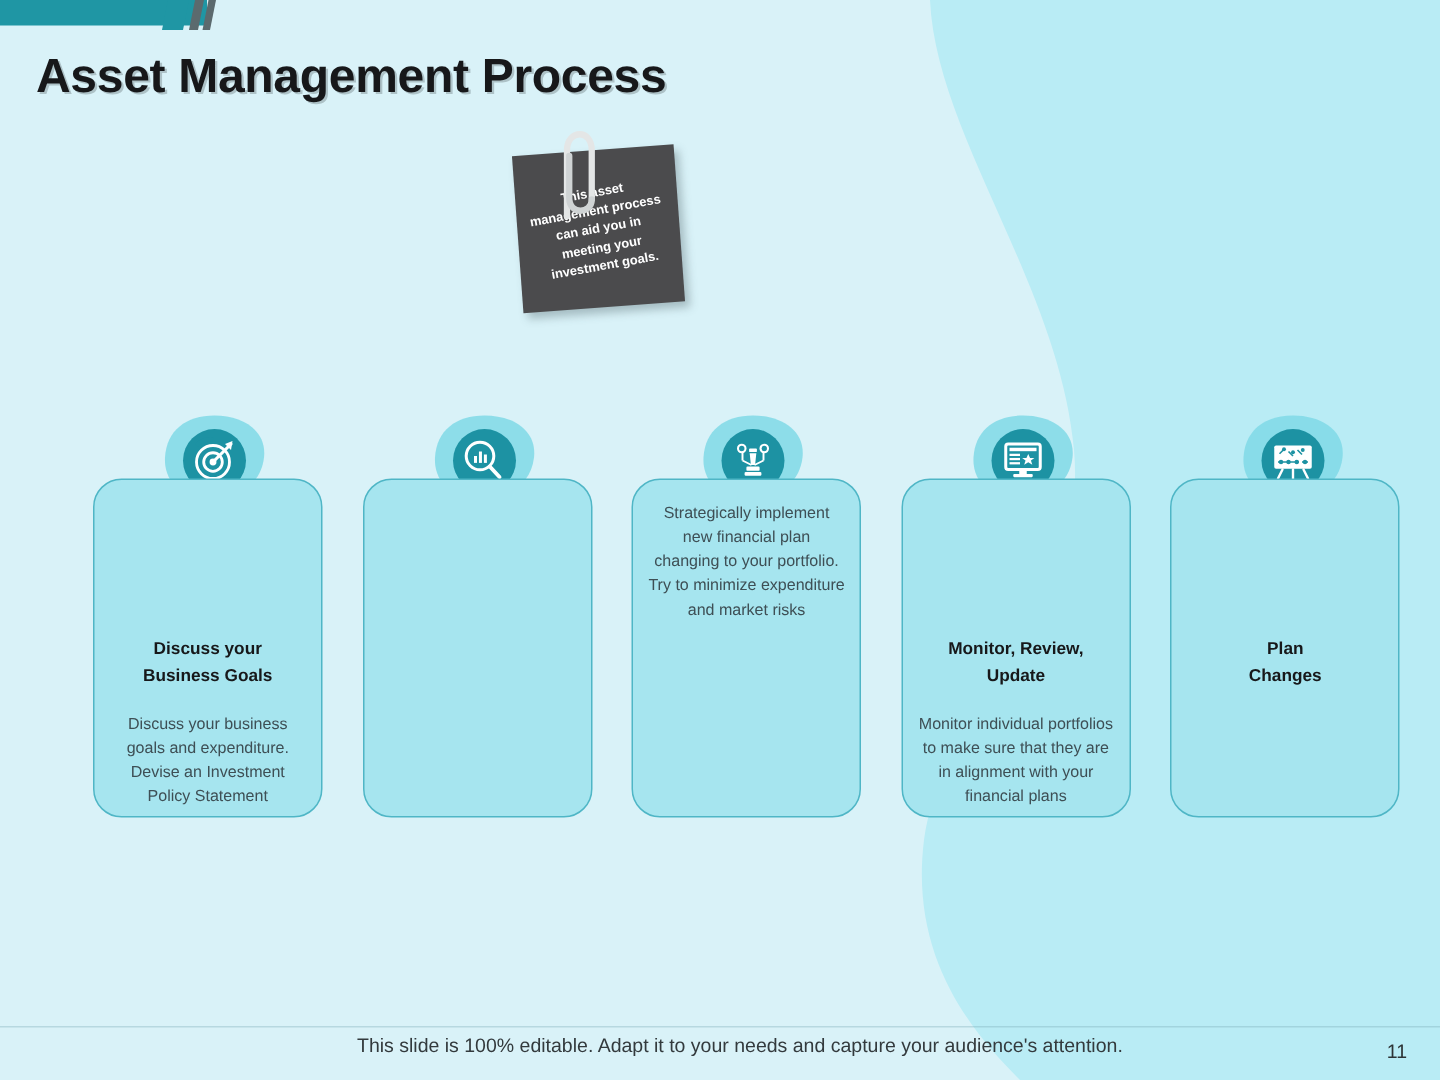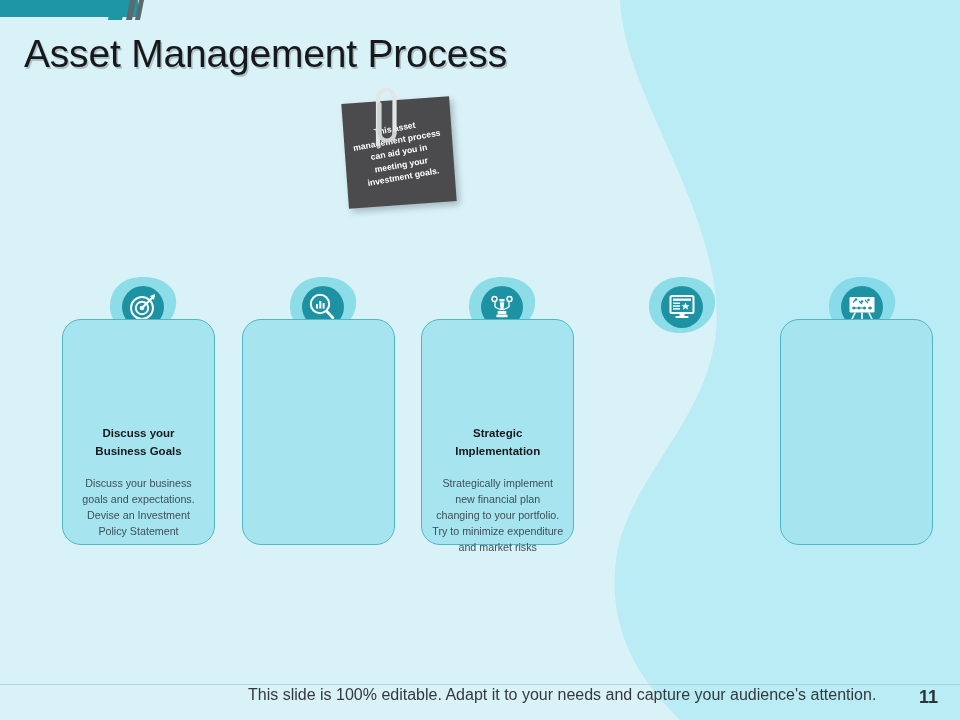--- a/index.html
+++ b/index.html
@@ -17,21 +17,21 @@
   
   #topbar {
     position:absolute; left:0; top:0; width:138px; height:17px;
     background:#1f96a4; z-index:3;
   }
   #topbar-slashes { position:absolute; left:108px; top:0; z-index:4; }
 
   
   #page-title {
     position:absolute; left:24px; top:32px; z-index:5;
-    font-size:39px; font-weight:normal; color:#17181a;
+    font-size:32px; font-weight:bold; color:#17181a;
     letter-spacing:-0.2px;
     text-shadow:1.5px 1.5px 0 rgba(120,135,140,.45);
   }
 
   
   #sticky-wrap {
     position:absolute; left:345px; top:100px; width:110px; height:110px; z-index:6;
   }
   #sticky-note {
     position:absolute; left:0; top:0; width:108px; height:105px;
@@ -67,26 +67,26 @@
     margin-top:14px; font-size:10.7px; color:#3e4f55; line-height:1.51;
     white-space:pre-line;
   }
 
   
   #footer-rule {
     position:absolute; left:0; bottom:35px; width:960px; height:1px;
     background:rgba(120,170,180,.35); z-index:5;
   }
   #footer-note {
-    position:absolute; left:248px; bottom:16px; z-index:6;
-    font-size:16px; color:#333a3d;
+    position:absolute; left:238px; bottom:16px; z-index:6;
+    font-size:13px; color:#333a3d;
   }
   #page-number {
     position:absolute; right:22px; bottom:12px; z-index:6;
-    font-size:18px; font-weight:bold; color:#2d3436;
+    font-size:13px; font-weight:normal; color:#2d3436;
   }
 </style>
 </head>
 <body>
 
 <svg id="bg-wave" viewBox="0 0 960 720" preserveAspectRatio="none">
   <rect x="0" y="0" width="960" height="720" fill="#d9f2f8"></rect>
   <path d="M960,0 L620,0 C624,90 706,190 716,300 C726,410 628,470 616,560 C606,640 650,690 680,720 L960,720 Z" fill="#b9ecf5"></path>
 </svg>
 
@@ -120,21 +120,21 @@
         <circle cx="36" cy="33" r="6.2"></circle>
       </g>
       <circle cx="36" cy="33" r="2.3" fill="#ffffff"></circle>
       <path d="M36,33 L48,21" stroke="#ffffff" stroke-width="2.1" fill="none" stroke-linecap="round"></path>
       <polygon points="49,19 44,21 48,25" fill="#ffffff"></polygon>
       <path d="M25,22 A13,13 0 0,1 36,18" stroke="#1d92a3" stroke-width="3" fill="none"></path>
     </svg>
     <div class="card">
       <div class="card-title">Discuss your
 Business Goals</div>
-      <div class="card-body">Discuss your business goals and expectations. Devise an Investment Policy Statement</div>
+      <div class="card-body">Discuss your business goals and expenditure. Devise an Investment Policy Statement</div>
     </div>
   </div>
 
   <div class="card-slot">
     <svg class="badge" viewBox="0 0 74 66">
       <path d="M37,2 C56,2 72,12 70,30 C68,48 52,58 35,58 C18,58 3,48 4,30 C5,12 18,2 37,2 Z" fill="#7fd9e6" opacity=".85"></path>
       <circle cx="37" cy="32" r="21" fill="#1d92a3"></circle>
       <circle cx="34" cy="29" r="9.2" fill="none" stroke="#ffffff" stroke-width="2"></circle>
       <path d="M40.5,36 L47,43" stroke="#ffffff" stroke-width="2.6" stroke-linecap="round"></path>
       <g fill="#ffffff">
@@ -158,41 +158,44 @@
       <circle cx="29.5" cy="24" r="2.5" fill="none" stroke="#ffffff" stroke-width="1.4"></circle>
       <circle cx="44.5" cy="24" r="2.5" fill="none" stroke="#ffffff" stroke-width="1.4"></circle>
       <g fill="#ffffff">
         <rect x="34.4" y="24" width="5.2" height="2.4" rx=".6"></rect>
         <path d="M34.8,27.2 L39.2,27.2 L38.4,35 L35.6,35 Z"></path>
         <rect x="32.6" y="36" width="8.8" height="2.9" rx=".8"></rect>
         <rect x="31.4" y="39.6" width="11.2" height="2.6" rx=".8"></rect>
       </g>
     </svg>
     <div class="card">
-      <div class="card-title">Strategic
-Implementation</div>
       <div class="card-body">Strategically implement new financial plan changing to your portfolio. Try to minimize expenditure and market risks</div>
     </div>
   </div>
 
   <div class="card-slot">
     <svg class="badge" viewBox="0 0 74 66">
       <path d="M37,2 C56,2 72,12 70,30 C68,48 52,58 35,58 C18,58 3,48 4,30 C5,12 18,2 37,2 Z" fill="#7fd9e6" opacity=".85"></path>
       <circle cx="37" cy="32" r="21" fill="#1d92a3"></circle>
       <rect x="25.5" y="21" width="23" height="17" rx="1.6" fill="none" stroke="#ffffff" stroke-width="2"></rect>
       <g fill="#ffffff">
         <rect x="28" y="23.5" width="18" height="2.3"></rect>
         <rect x="28" y="27.5" width="7" height="1.5"></rect>
         <rect x="28" y="30.3" width="7" height="1.5"></rect>
         <rect x="28" y="33.1" width="7" height="1.5"></rect>
         <polygon points="40.5,27.6 41.7,30.3 44.6,30.3 42.3,32 43.2,34.8 40.5,33.1 37.8,34.8 38.7,32 36.4,30.3 39.3,30.3"></polygon>
         <rect x="34.5" y="38" width="5" height="3"></rect>
         <rect x="30.5" y="41" width="13" height="2.1" rx=".7"></rect>
       </g>
     </svg>
+    <div class="card">
+      <div class="card-title">Monitor, Review,
+Update</div>
+      <div class="card-body">Monitor individual portfolios to make sure that they are  in alignment with your financial plans</div>
+    </div>
   </div>
 
   <div class="card-slot">
     <svg class="badge" viewBox="0 0 74 66">
       <path d="M37,2 C56,2 72,12 70,30 C68,48 52,58 35,58 C18,58 3,48 4,30 C5,12 18,2 37,2 Z" fill="#7fd9e6" opacity=".85"></path>
       <circle cx="37" cy="32" r="21" fill="#1d92a3"></circle>
       <rect x="24.5" y="22" width="25" height="15.5" rx="1.2" fill="#ffffff"></rect>
       <g stroke="#1d92a3" stroke-width="1.1" fill="none">
         <path d="M27,33 L33,33 M35,33 L41,33 M43,33 L47,33"></path>
         <path d="M28,27.5 L31,24.5 M34,26 L37,29 M40,25 L43,28"></path>
@@ -204,20 +207,22 @@
           <circle cx="45" cy="33" r="1.5"></circle>
         <circle cx="31" cy="24.5" r="1.3"></circle>
           <circle cx="37" cy="26.5" r="1.3"></circle>
         <circle cx="43.5" cy="25" r="1.3"></circle>
       </g>
       <g stroke="#ffffff" stroke-width="1.6" stroke-linecap="round">
         <path d="M30,38 L27,44 M37,38 L37,45 M44,38 L47,44"></path>
       </g>
     </svg>
     <div class="card">
+      <div class="card-title">Plan
+Changes</div>
     </div>
   </div>
 
 </div>
 
 <div id="footer-rule"></div>
 <div id="footer-note">This slide is 100% editable. Adapt it to your needs and capture your audience's attention.</div>
 <div id="page-number">11</div>
 
 </body></html>

